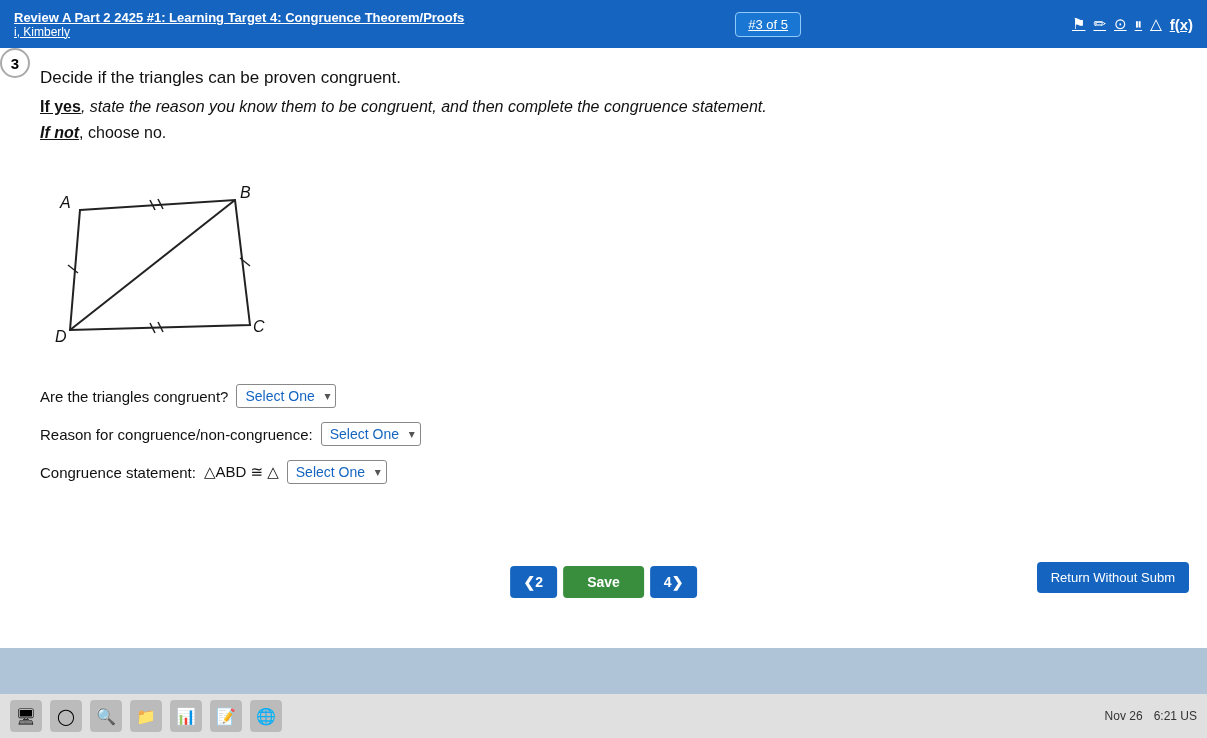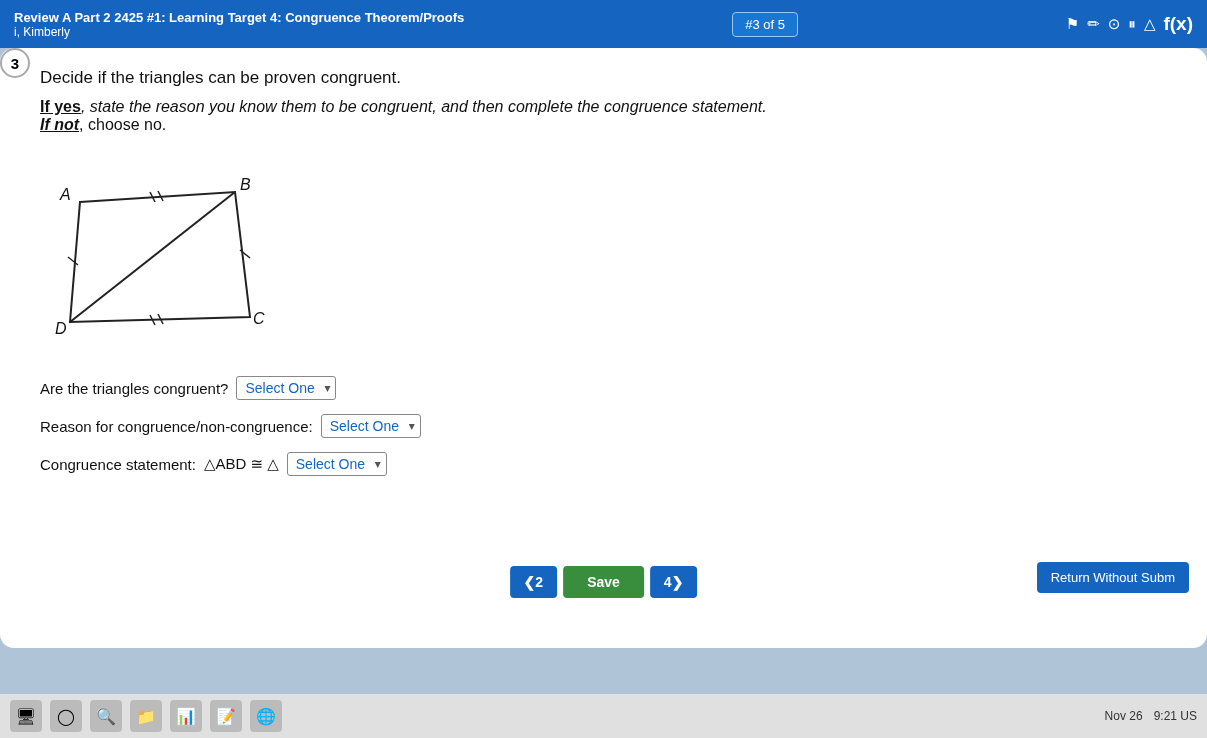--- a/index.html
+++ b/index.html
@@ -14,20 +14,21 @@
 
     
     .header {
       background: #1565c0;
       color: white;
       display: flex;
       align-items: center;
       justify-content: space-between;
       padding: 2px 14px;
       height: 48px;
+      text-decoration: underline;
     }
     .header-left {
       display: flex;
       flex-direction: column;
     }
     .header-title {
       font-size: 13px;
       font-weight: bold;
     }
     .header-subtitle {
@@ -68,31 +69,30 @@
       z-index: 10;
     }
 
     
     .main-content {
       background: white;
       margin: 0 0 0 0;
       padding: 20px 30px 20px 40px;
       position: relative;
       min-height: 600px;
-      border-radius: 14px;
     }
 
     .question-text {
       font-size: 17px;
       margin-bottom: 10px;
       color: #111;
     }
     .question-text-2 {
       font-size: 16px;
-      margin-bottom: 0;
+      margin-bottom: 8px;
       color: #111;
       font-style: italic;
     }
     .question-text-2 .underline {
       text-decoration: underline;
       font-style: normal;
       font-weight: bold;
     }
     .question-text-2 .italic-part {
       font-style: italic;
@@ -251,21 +251,21 @@
     <span class="header-title">Review A Part 2 2425 #1: Learning Target 4: Congruence Theorem/Proofs</span>
     <span class="header-subtitle">i, Kimberly</span>
   </div>
   <div class="header-center">#3 of 5</div>
   <div class="header-right">
     <span style="font-size:15px;">⚑</span>
     <span style="font-size:15px;">✏</span>
     <span style="font-size:15px;">⊙</span>
     <span style="font-size:15px;">⏸</span>
     <span style="font-size:15px;">△</span>
-    <span style="font-size:19px; font-weight:bold;">f(x)</span>
+    <span style="font-size:15px; font-weight:bold;">f(x)</span>
   </div>
 </div>
 
 <div class="question-number">3</div>
 
 <div class="main-content">
   <p class="question-text">Decide if the triangles can be proven congruent.</p>
 
   <p class="question-text-2">
     <span class="underline">If yes</span><span>, state the reason you know them to be congruent, and then </span><span class="italic-part">complete the congruence statement.</span>
@@ -360,15 +360,15 @@
     <div class="taskbar-icon">🖥</div>
     <div class="taskbar-icon">◯</div>
     <div class="taskbar-icon">🔍</div>
     <div class="taskbar-icon">📁</div>
     <div class="taskbar-icon">📊</div>
     <div class="taskbar-icon">📝</div>
     <div class="taskbar-icon">🌐</div>
   </div>
   <div class="taskbar-right">
     <span>Nov 26</span>
-    <span>9:21 US</span>
+    <span>6:21 US</span>
   </div>
 </div>
 
 </body></html>

